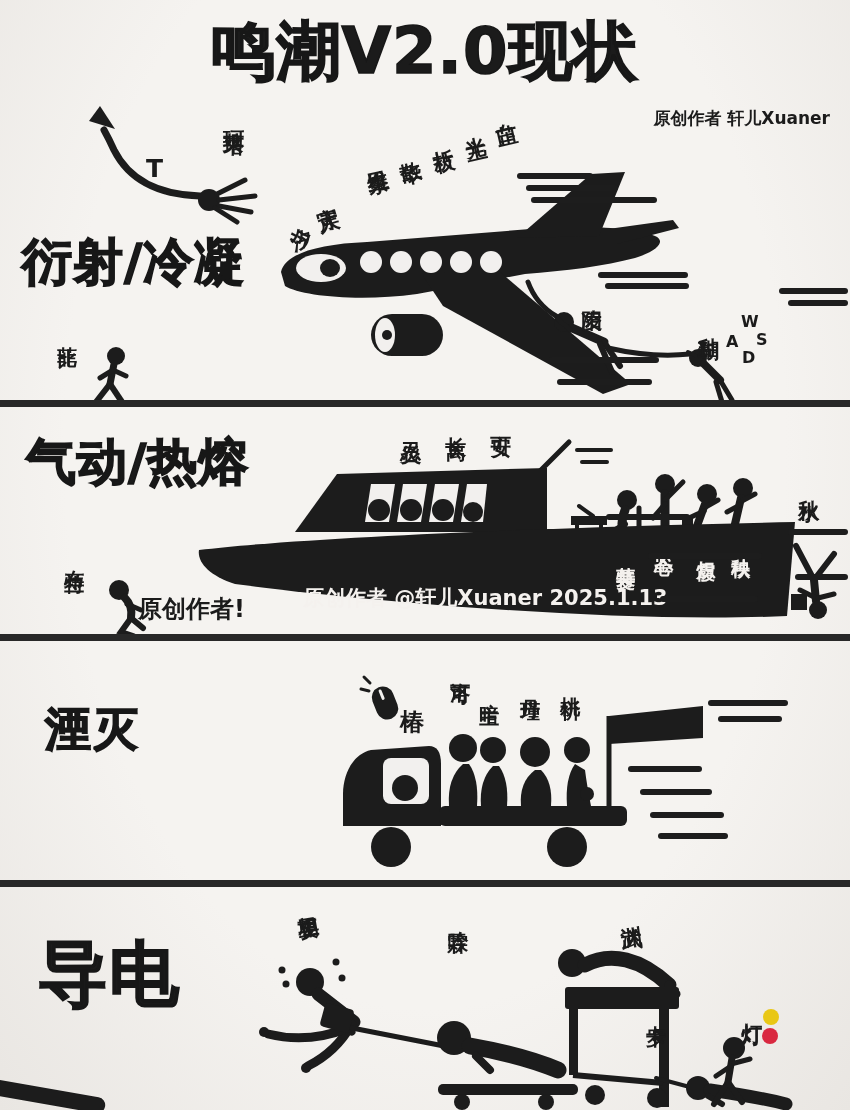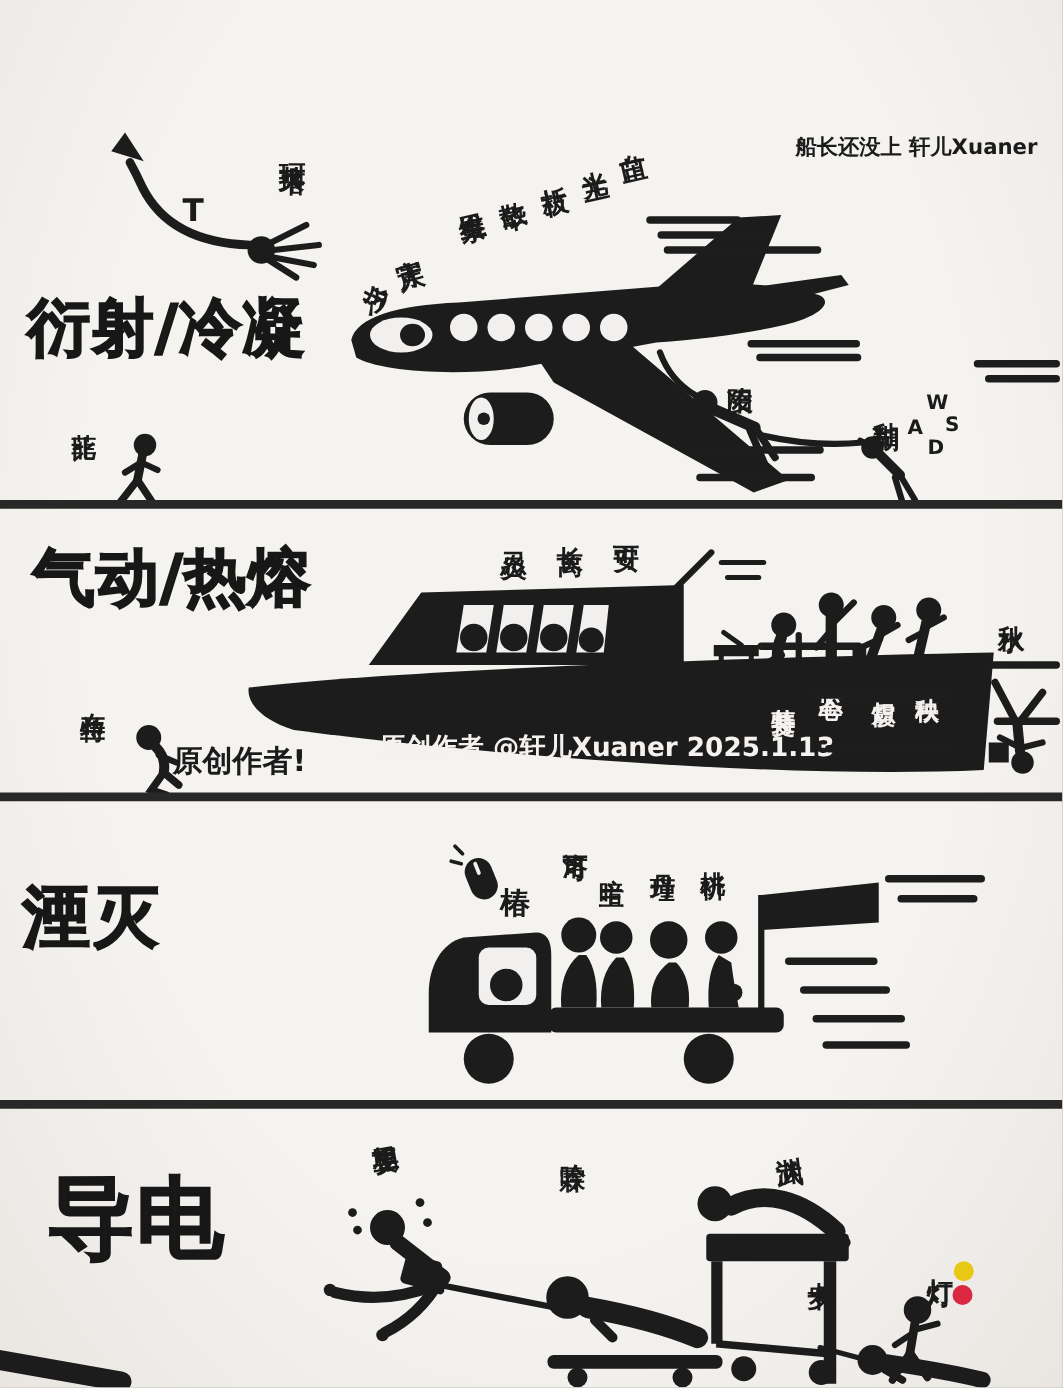--- a/index.html
+++ b/index.html
@@ -17,21 +17,22 @@
   .wt{color:#f4f1ee;}
   svg{display:block;overflow:visible;}
   .dot{position:absolute;width:16px;height:16px;border-radius:50%;}
 </style>
 </head>
 <body>
 
 <div id="canvas">
 
   
-  <div class="abs cn" style="right:20px;top:110px;font-size:17px;">船长还没上 轩儿Xuaner</div>
+  <div class="abs cn heavy" style="left:0;top:18px;width:850px;text-align:center;font-size:64px;">鸣潮V2.0现状</div>
+  <div class="abs cn" style="right:20px;top:110px;font-size:17px;">原创作者 轩儿Xuaner</div>
 
   
   <div style="display:contents">
     <div class="abs cn heavy" style="left:22px;top:236px;font-size:50px;">衍射/冷凝</div>
 
     
     <svg class="abs" style="left:88px;top:106px;" width="115" height="96" viewBox="0 0 115 96">
       <path d="M112,90 Q48,88 26,44 Q21,33 16,24" fill="none" stroke="#1c1c1c" stroke-width="7" stroke-linecap="round"></path>
       <polygon points="12,0 27,23 1,15" fill="#1c1c1c"></polygon>
     </svg>
@@ -240,21 +241,21 @@
     <div class="sline" style="left:788px;top:529px;width:60px;"></div>
     <div class="sline" style="left:648px;top:553px;width:114px;"></div>
     <div class="sline" style="left:795px;top:574px;width:53px;"></div>
     <div class="sline" style="left:660px;top:596px;width:98px;"></div>
   </div>
 
   <div class="divider" style="top:634px;"></div>
 
   
   <div style="display:contents">
-    <div class="abs cn heavy" style="left:18px;top:706px;font-size:54px;">湮灭</div>
+    <div class="abs cn heavy" style="left:45px;top:706px;font-size:46px;">湮灭</div>
 
     <svg class="abs" style="left:360px;top:670px;" width="48" height="58" viewBox="0 0 48 58">
       <g transform="rotate(-22 25 33)">
         <rect x="14" y="16" width="22" height="34" rx="11" fill="#1c1c1c"></rect>
         <line x1="25" y1="20" x2="25" y2="28" stroke="#f2f0ee" stroke-width="3" stroke-linecap="round"></line>
       </g>
       <g stroke="#1c1c1c" stroke-width="3" stroke-linecap="round">
         <line x1="4" y1="7" x2="10" y2="13"></line>
           <line x1="1" y1="19" x2="9" y2="21"></line>
       </g>

